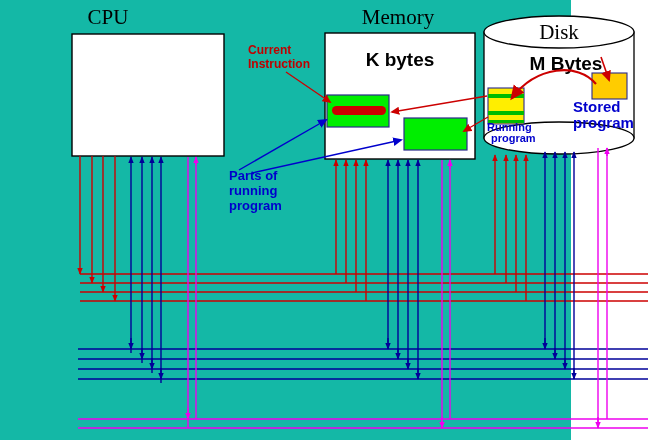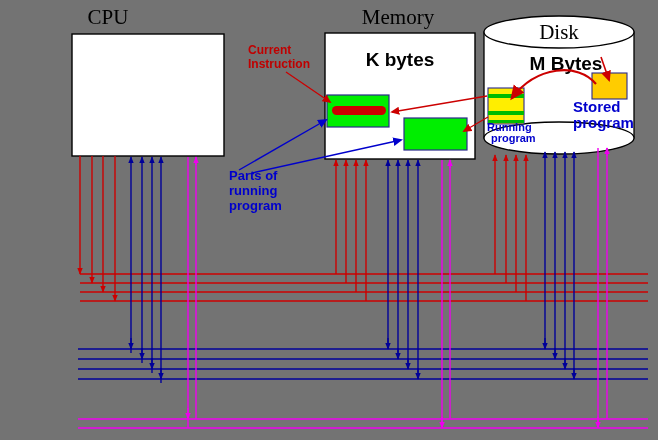--- a/index.html
+++ b/index.html
@@ -1,17 +1,17 @@
 <!DOCTYPE html>
 <html><head>
 <meta charset="utf-8">
 <style>
   html,body{margin:0;padding:0;background:#ffffff;}
   body{width:658px;height:440px;overflow:hidden;font-family:"Liberation Sans",sans-serif;}
-  #stage{position:relative;width:658px;height:440px;background:#737373;}
+  #stage{position:relative;width:571px;height:440px;background:#14b8a6;}
   #stage svg{position:absolute;left:0;top:0;width:658px;height:440px;}
   .ttl-serif{font-family:"Liberation Serif",serif;font-size:21px;fill:#000;}
   .lbl-bold{font-family:"Liberation Sans",sans-serif;font-weight:bold;fill:#000;font-size:19px;}
   .red-note{font-family:"Liberation Sans",sans-serif;font-weight:bold;font-size:12px;fill:#c00000;}
   .blue-note{font-family:"Liberation Sans",sans-serif;font-weight:bold;font-size:13px;fill:#0000cc;}
   .blue-note-sm{font-family:"Liberation Sans",sans-serif;font-weight:bold;font-size:11px;fill:#0000cc;}
   .blue-note-lg{font-family:"Liberation Sans",sans-serif;font-weight:bold;font-size:15px;fill:#0000cc;}
 </style>
 </head>
 <body>

